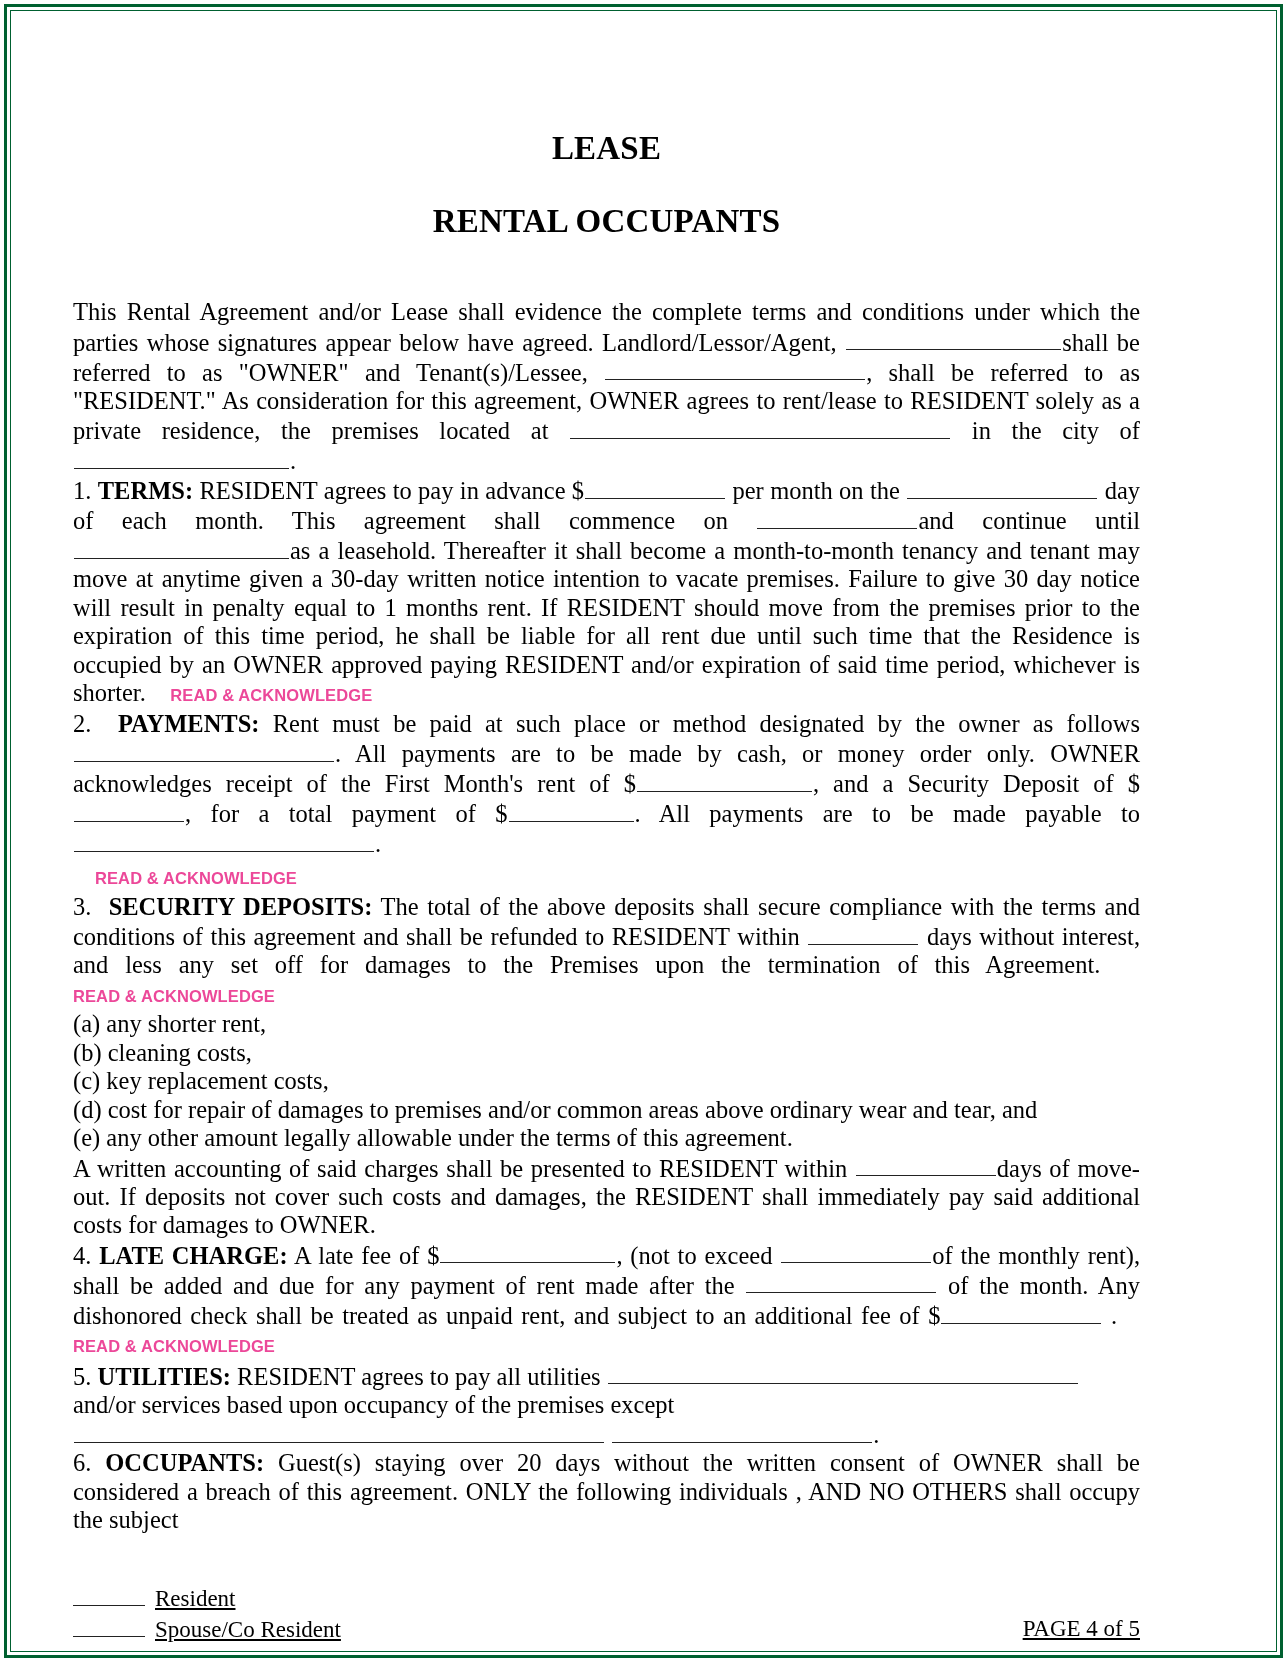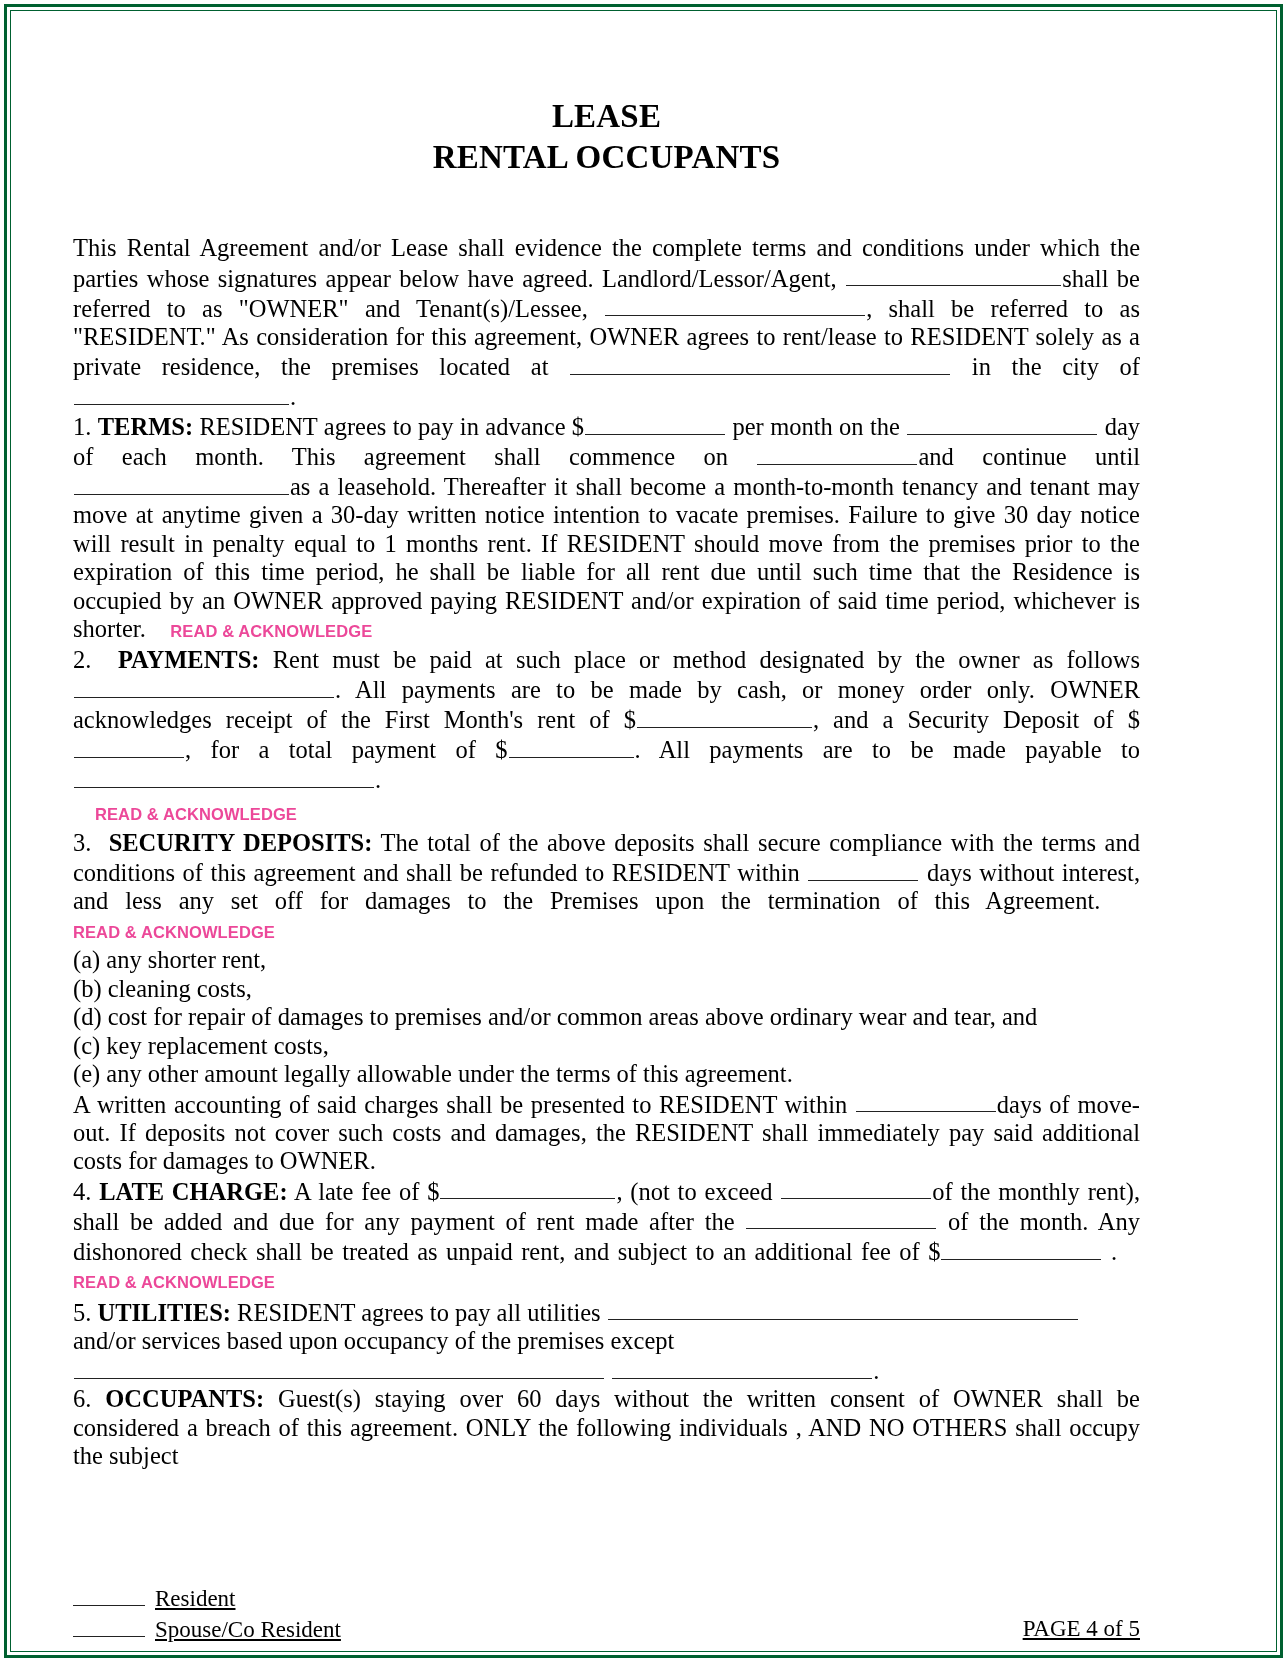--- a/index.html
+++ b/index.html
@@ -45,20 +45,21 @@
     width: 1067px;
   }
 
   .doc-title {
     text-align: center;
     font-weight: bold;
     font-size: 33px;
     line-height: 41px;
     letter-spacing: 0.2px;
     color: #000;
+    margin-top: 32px;
   }
   .doc-title.sub {
     font-size: 33px;
   }
 
   p.body {
     margin: 0;
     font-size: 24.5px;
     line-height: 28.5px;
     text-align: justify;
@@ -166,31 +167,31 @@
 
     <p class="body blk-lg"><span>1.</span> <b class="hd">TERMS:</b> <span>RESIDENT agrees to pay in advance $</span><span class="fill w140"></span> <span>per month on the</span> <span class="fill w190"></span> <span>day of each month. This agreement shall commence on</span> <span class="fill w160"></span><span>and continue until</span> <span class="fill w215"></span><span>as a leasehold. Thereafter it shall become a month-to-month tenancy and tenant may move at anytime given a 30-day written notice intention to vacate premises.  Failure to give 30 day notice will result in penalty equal to 1 months rent. If RESIDENT should move from the premises prior to the expiration of this time period, he shall be liable for all rent due until such time that the Residence is occupied by an OWNER approved paying RESIDENT and/or expiration of said time period, whichever is shorter.</span>&nbsp;&nbsp;&nbsp; <span class="ack">READ &amp; ACKNOWLEDGE</span></p>
 
     <p class="body blk-lg"><span>2.</span>&nbsp; <b class="hd">PAYMENTS:</b> <span>Rent must be paid at such place or method designated by the owner as follows</span> <span class="fill w260"></span><span>. All payments are to be made by cash, or money order only. OWNER acknowledges receipt of the First Month's rent of $</span><span class="fill w175"></span><span>, and a Security Deposit of $</span><span class="fill w110"></span><span>,  for  a  total payment of $</span><span class="fill w125"></span><span>. All payments are to be made payable to</span> <span class="fill w300"></span><span>.</span></p>
     <p class="body nojust ack-line" style="margin-top:4px;"><span class="ack">READ &amp; ACKNOWLEDGE</span></p>
 
     <p class="body blk-lg"><span>3.</span>&nbsp; <b class="hd">SECURITY DEPOSITS:</b> <span>The total of the above deposits shall secure compliance with the terms and conditions of this agreement and shall be refunded to RESIDENT within</span> <span class="fill w110"></span> <span>days  without  interest,  and less any set off for damages to the Premises upon the termination of this Agreement.</span>&nbsp;&nbsp;&nbsp; <span class="ack">READ &amp; ACKNOWLEDGE</span></p>
 
     <p class="list-item">(a) any shorter rent,</p>
     <p class="list-item">(b) cleaning costs,</p>
+    <p class="list-item">(c) key replacement costs,</p>
     <p class="list-item">(d) cost for repair of damages to premises and/or common areas above ordinary wear and tear, and</p>
-    <p class="list-item">(c) key replacement costs,</p>
     <p class="list-item">(e) any other amount legally allowable under the terms of this agreement.</p>
 
     <p class="body"><span>A written accounting of said charges shall be presented to RESIDENT within</span> <span class="fill w140"></span><span>days  of  move-out.  If deposits  not  cover  such  costs  and  damages,  the  RESIDENT  shall  immediately  pay  said  additional  costs  for damages to OWNER.</span></p>
 
     <p class="body blk-lg"><span>4.</span> <b class="hd">LATE CHARGE:</b> <span>A late fee of $</span><span class="fill w175"></span><span>, (not to exceed</span> <span class="fill w150"></span><span>of the monthly rent), shall be added and due for any payment of rent made after the</span> <span class="fill w190"></span> <span>of the month. Any dishonored check shall be treated as unpaid rent, and subject to an additional fee of $</span><span class="fill w160"></span> <span>.</span>&nbsp;&nbsp;&nbsp; <span class="ack">READ &amp; ACKNOWLEDGE</span></p>
 
     <p class="body blk-lg nojust"><span>5.</span> <b class="hd">UTILITIES:</b> <span>RESIDENT agrees to pay all utilities</span> <span class="fill w470"></span><span>and/or services based upon occupancy of the premises except</span> <span class="fill w530"></span> <span class="fill w260"></span><span>.</span></p>
 
-    <p class="body blk-lg"><span>6.</span> <b class="hd">OCCUPANTS:</b> <span>Guest(s) staying over 60 days without the written consent of OWNER shall be considered a breach  of  this  agreement.  ONLY  the  following  individuals ,  AND  NO  OTHERS  shall  occupy  the  subject</span></p>
+    <p class="body blk-lg"><span>6.</span> <b class="hd">OCCUPANTS:</b> <span>Guest(s) staying over 20 days without the written consent of OWNER shall be considered a breach  of  this  agreement.  ONLY  the  following  individuals ,  AND  NO  OTHERS  shall  occupy  the  subject</span></p>
 
   </div>
 
   <div id="footer">
     <div class="sig-row">
       <span class="sig-rule"></span>
         <span>Resident</span>
     </div>
     <div class="footer-flex">
       <div class="sig-row">

